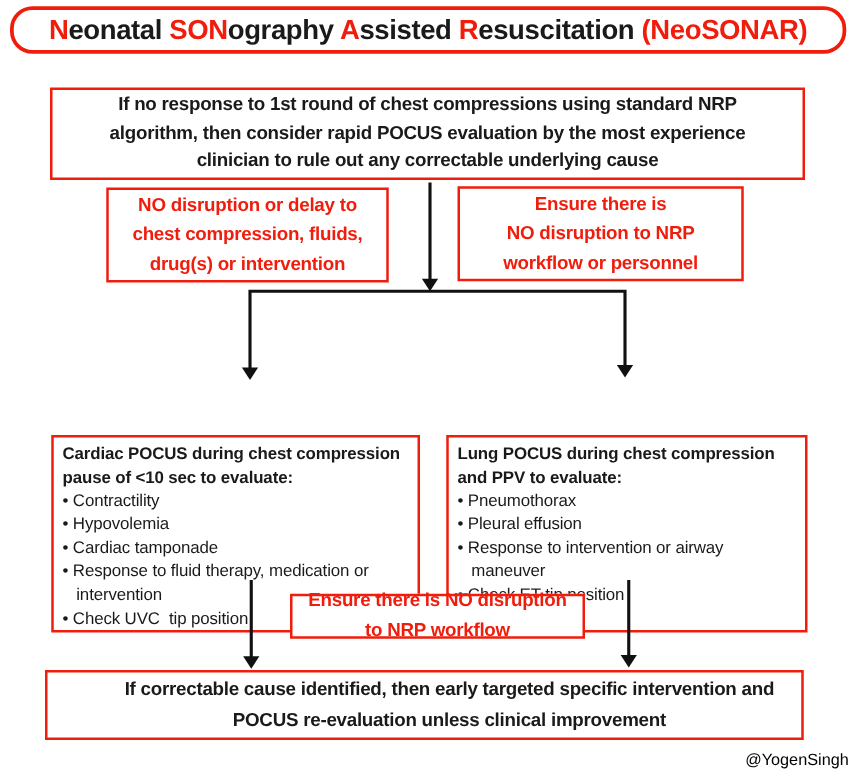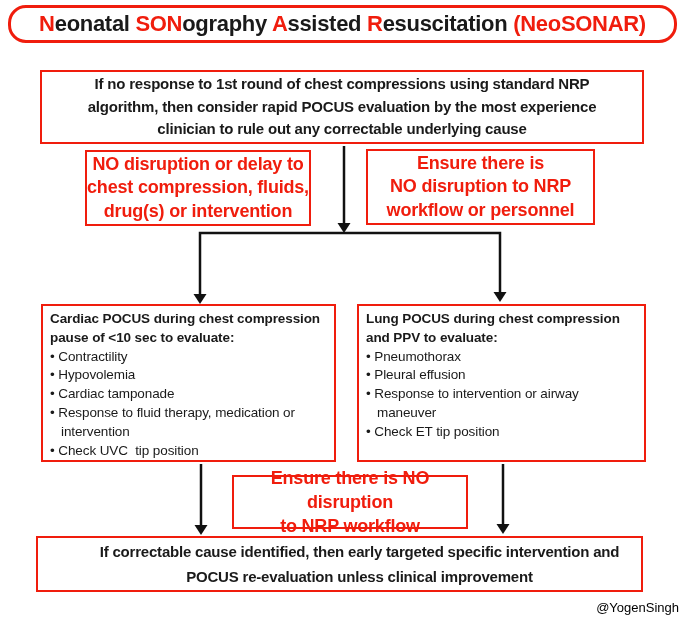--- a/index.html
+++ b/index.html
@@ -22,34 +22,34 @@
     font-size:22px;font-weight:bold;letter-spacing:-0.3px;white-space:nowrap;color:var(--ink);
   }
   .title-text .seg.red{color:var(--red);}
 
   .trigger-box{left:40px;top:70px;width:604px;height:74px;justify-content:center;}
   .trigger-text{font-size:15px;font-weight:bold;line-height:22.5px;letter-spacing:-0.2px;color:var(--ink);}
 
   .caution{color:var(--red);font-weight:bold;}
   .caution-left{left:85px;top:150px;width:226px;height:76px;}
   .caution-right{left:366px;top:149px;width:229px;height:76px;}
-  .caution-text{font-size:18px;line-height:23.5px;letter-spacing:-0.2px;}
+  .caution-text{font-size:15px;line-height:23.5px;letter-spacing:-0.2px;}
 
-  .eval-box{padding:4px 4px 0 7px;color:var(--ink);}
+  .eval-box{padding:4px 4px 0 7px;color:var(--ink);margin-top:44px;}
   .cardiac-box{left:41px;top:304px;width:295px;height:158px;}
   .lung-box{left:357px;top:304px;width:289px;height:158px;}
   .eval-heading{font-size:13.5px;font-weight:bold;line-height:18.8px;letter-spacing:-0.1px;white-space:pre-line;}
   .eval-list{list-style:none;}
   .eval-list li{
     font-size:13.5px;line-height:18.8px;letter-spacing:-0.1px;
     padding-left:11px;text-indent:-11px;white-space:pre-wrap;
   }
   .eval-list li::before{content:attr(data-marker) " ";}
 
-  .caution-workflow{left:232px;top:475px;width:236px;height:54px;}
+  .caution-workflow{left:232px;top:475px;width:236px;height:36px;}
   .caution-workflow .caution-text{line-height:24px;}
 
   .outcome-box{left:36px;top:536px;width:607px;height:56px;padding-left:40px;}
   .outcome-text{font-size:15px;font-weight:bold;line-height:25px;letter-spacing:-0.2px;color:var(--ink);}
 
   .attribution{
     position:absolute;top:600px;right:6px;font-size:13px;color:#000000;
   }
 
   .arrows{position:absolute;left:0;top:0;width:685px;height:621px;pointer-events:none;}

